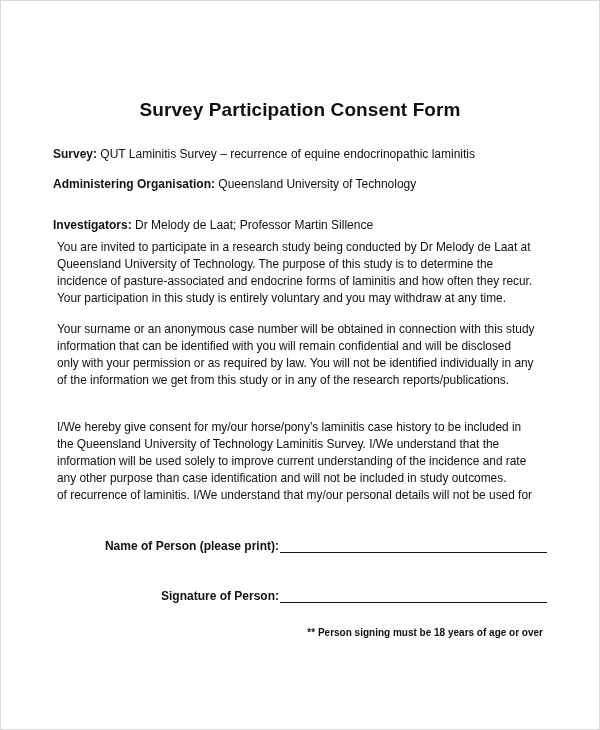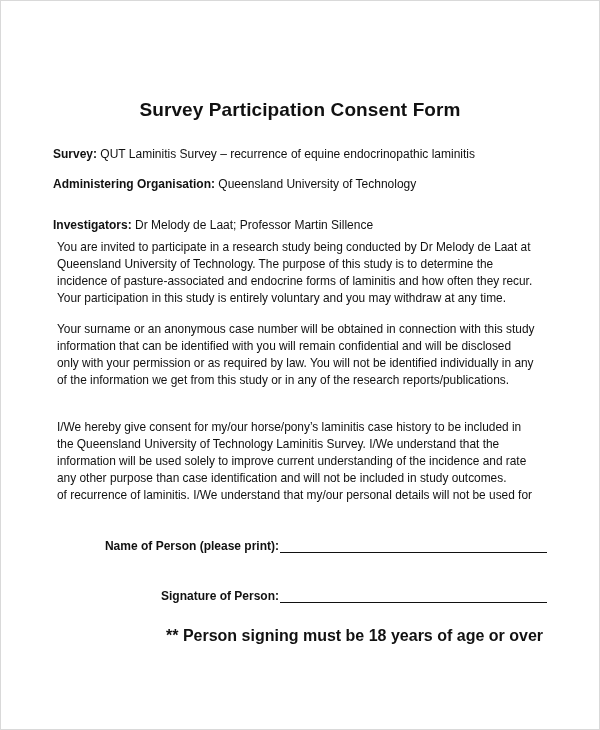--- a/index.html
+++ b/index.html
@@ -37,21 +37,21 @@
       font-size: 12px; font-weight: bold; height: 16px;
     }
     .sig-label { width: 178px; text-align: right; white-space: nowrap; }
     .sig-line {
       flex: 1; height: 13px;
       border-bottom: 1px solid #111111;
       margin-left: 1px;
     }
     .note {
       position: absolute; right: 56px; top: 626px;
-      font-size: 16px; font-weight: bold; white-space: nowrap;
+      font-size: 10px; font-weight: bold; white-space: nowrap;
     }
   </style>
 </head>
 <body>
 
 <div class="page">
 
   <div class="title">Survey Participation Consent Form</div>
 
   <div class="field" style="top:146px;">

